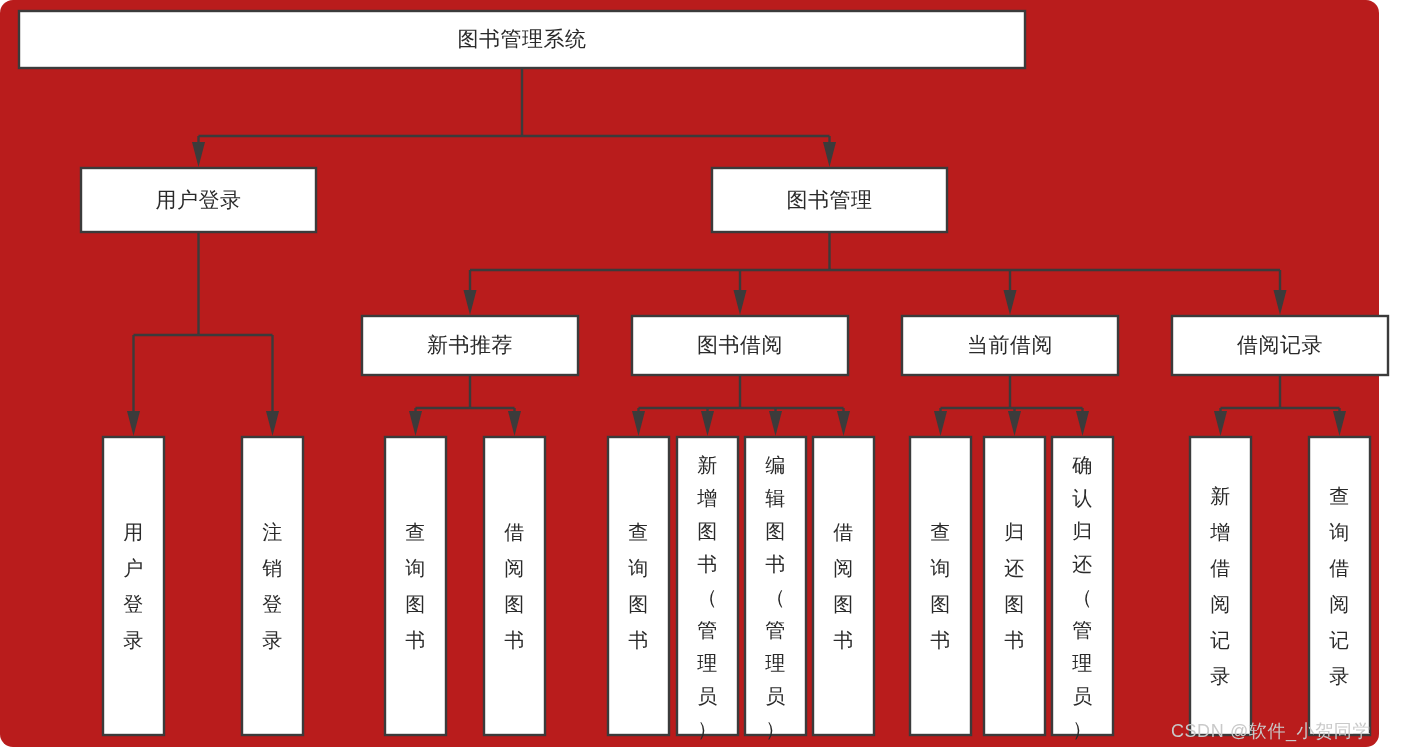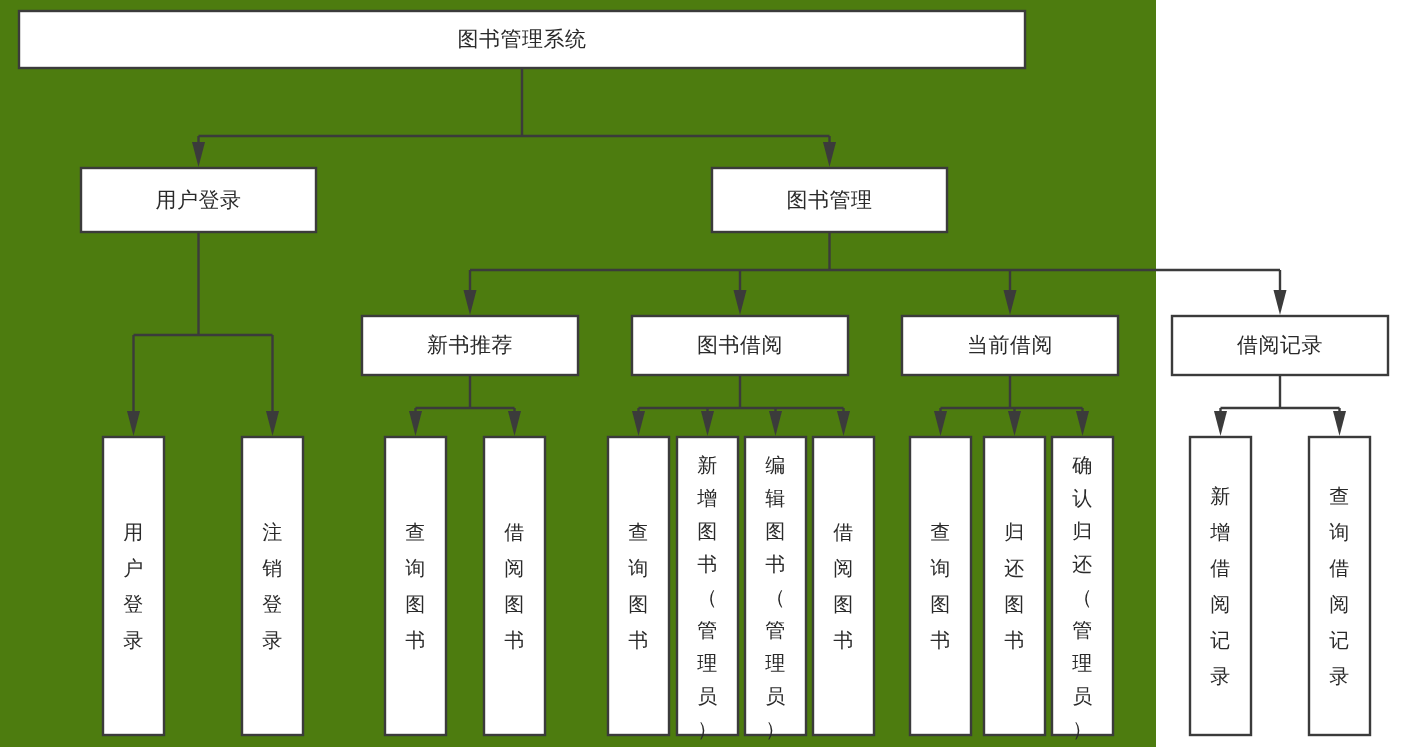--- a/index.html
+++ b/index.html
@@ -9,23 +9,24 @@
     background: #ffffff;
   }
   body {
     width: 1405px;
     height: 747px;
     overflow: hidden;
     font-family: "Liberation Sans", "DejaVu Sans", sans-serif;
   }
   #diagram-root {
     position: relative;
-    width: 1156px;
+    width: 1379px;
     height: 747px;
-    background: #4d7c0f;
+    background: #b91c1c;
+    border-radius: 13px;
   }
   svg#tree-svg {
     position: absolute;
     left: 0;
     top: 0;
     width: 1405px;
     height: 747px;
     display: block;
   }
   .node-box {
@@ -207,13 +208,14 @@
         <g>
           <rect class="node-box" x="1190" y="437" width="61" height="298"></rect>
           <text class="node-label-vertical" x="1220.5" y="503.2" font-size="20"><tspan x="1220.5" dy="0">新</tspan><tspan x="1220.5" dy="36">增</tspan><tspan x="1220.5" dy="36">借</tspan><tspan x="1220.5" dy="36">阅</tspan><tspan x="1220.5" dy="36">记</tspan><tspan x="1220.5" dy="36">录</tspan></text>
         </g>
         <g>
           <rect class="node-box" x="1309" y="437" width="61" height="298"></rect>
           <text class="node-label-vertical" x="1339.5" y="503.2" font-size="20"><tspan x="1339.5" dy="0">查</tspan><tspan x="1339.5" dy="36">询</tspan><tspan x="1339.5" dy="36">借</tspan><tspan x="1339.5" dy="36">阅</tspan><tspan x="1339.5" dy="36">记</tspan><tspan x="1339.5" dy="36">录</tspan></text>
         </g>
       </g>
   </svg>
+  <div class="watermark-text">CSDN @软件_小贺同学</div>
 </div>
 
 </body></html>

